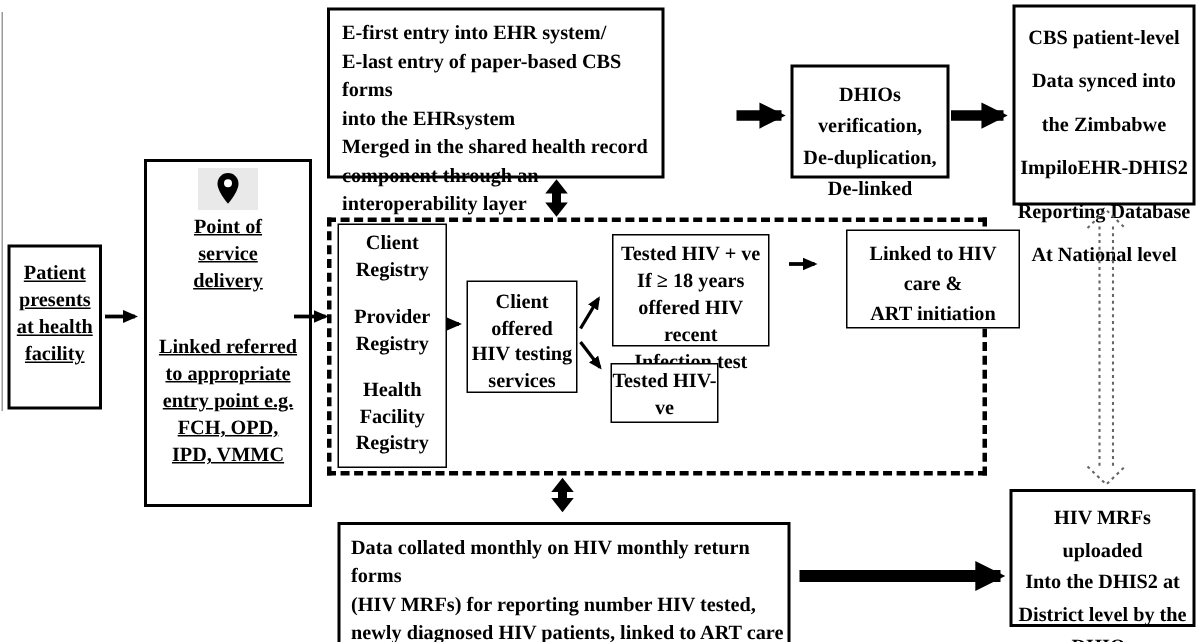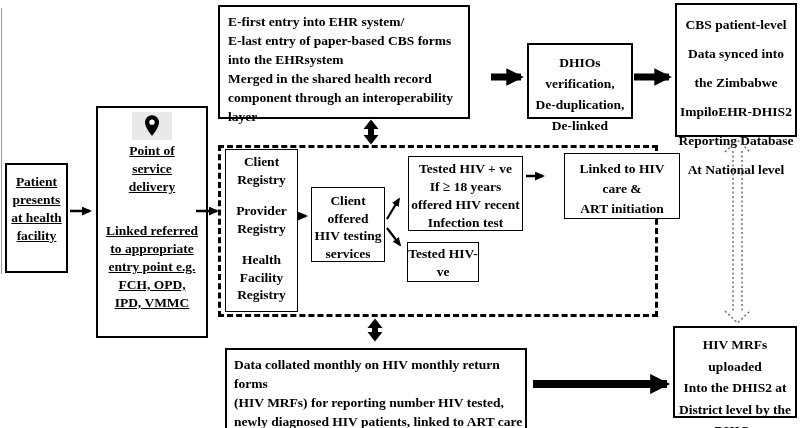--- a/index.html
+++ b/index.html
@@ -41,21 +41,21 @@
     <div class="pre" style="margin-top:2px;">Point of
 service
 delivery</div>
     <div class="pre" style="margin-top:26px;">Linked referred
 to appropriate
 entry point e.g.
 FCH, OPD,
 IPD, VMMC</div>
   </div>
 
-  <div class="bx pre left" style="left:218px;top:5px;width:252px;height:114px;padding:5px 0 0 8px;line-height:19px;">E-first entry into EHR system/
+  <div class="bx pre left" style="left:218px;top:5px;width:225px;height:114px;padding:5px 0 0 8px;line-height:19px;">E-first entry into EHR system/
 E-last entry of paper-based CBS forms
 into the EHRsystem
 Merged in the shared health record
 component through an interoperability layer</div>
 
   <div class="bx pre" style="left:527px;top:43px;width:106px;height:76px;padding-top:7px;line-height:21px;">DHIOs verification,
 De-duplication,
 De-linked</div>
 
   <div class="bx pre" style="left:675px;top:3px;width:122px;height:134px;padding-top:5px;line-height:29px;">CBS patient-level
@@ -75,21 +75,21 @@
     <div class="pre">Health
 Facility
 Registry</div>
   </div>
 
   <div class="bx inner pre" style="left:311px;top:187px;width:74px;height:75px;padding-top:4px;line-height:17.5px;">Client
 offered
 HIV testing
 services</div>
 
-  <div class="bx inner pre" style="left:408px;top:156px;width:115px;height:75px;padding-top:3px;">Tested HIV + ve
+  <div class="bx inner pre" style="left:408px;top:156px;width:105px;height:75px;padding-top:3px;">Tested HIV + ve
 If ≥ 18 years
 offered HIV recent
 Infection test</div>
 
   <div class="bx inner pre" style="left:564px;top:153px;width:116px;height:66px;padding-top:5px;line-height:20px;">Linked to HIV
 care &amp;
 ART initiation</div>
 
   <div class="bx inner pre" style="left:407px;top:242px;width:72px;height:40px;padding-top:2px;">Tested HIV-ve</div>
 

